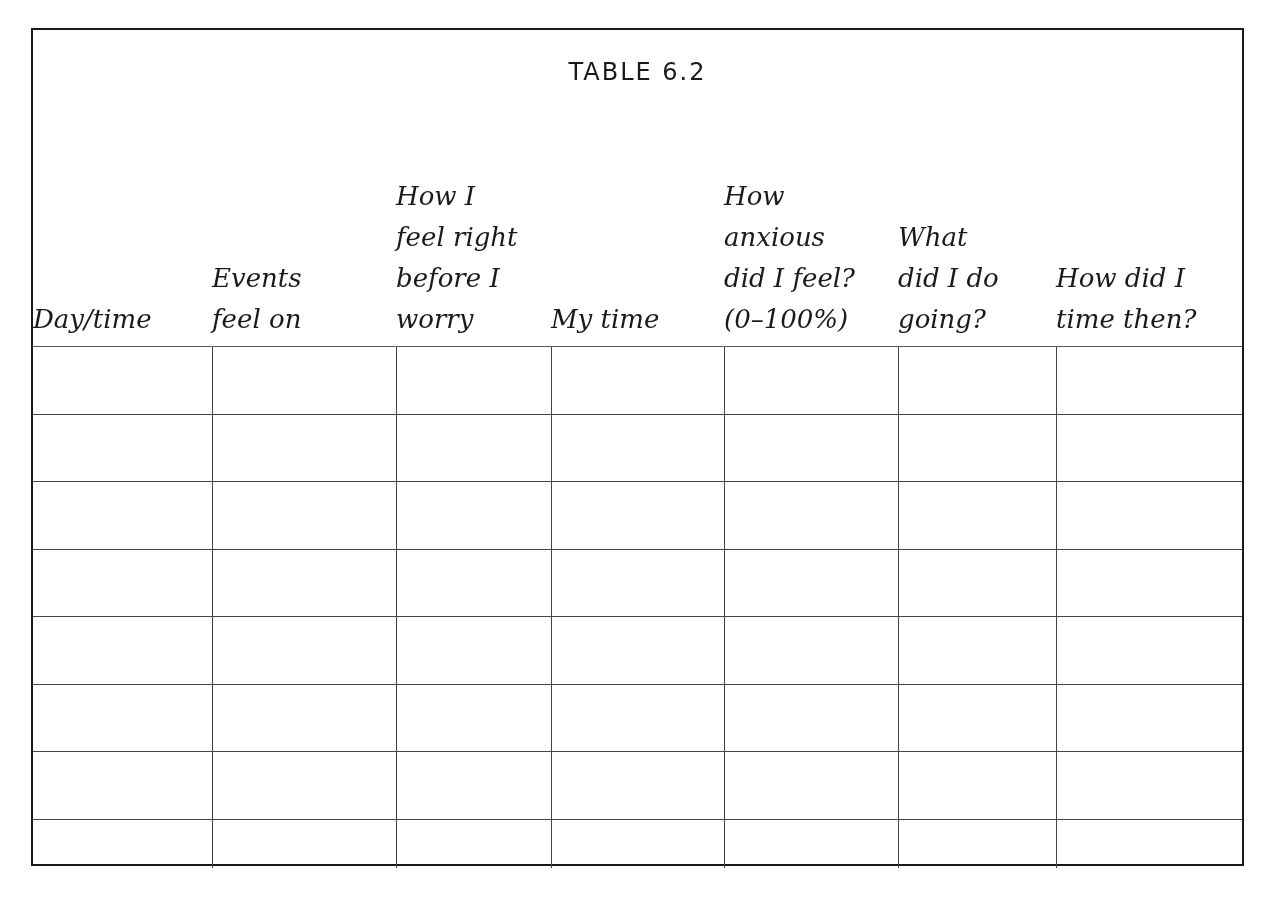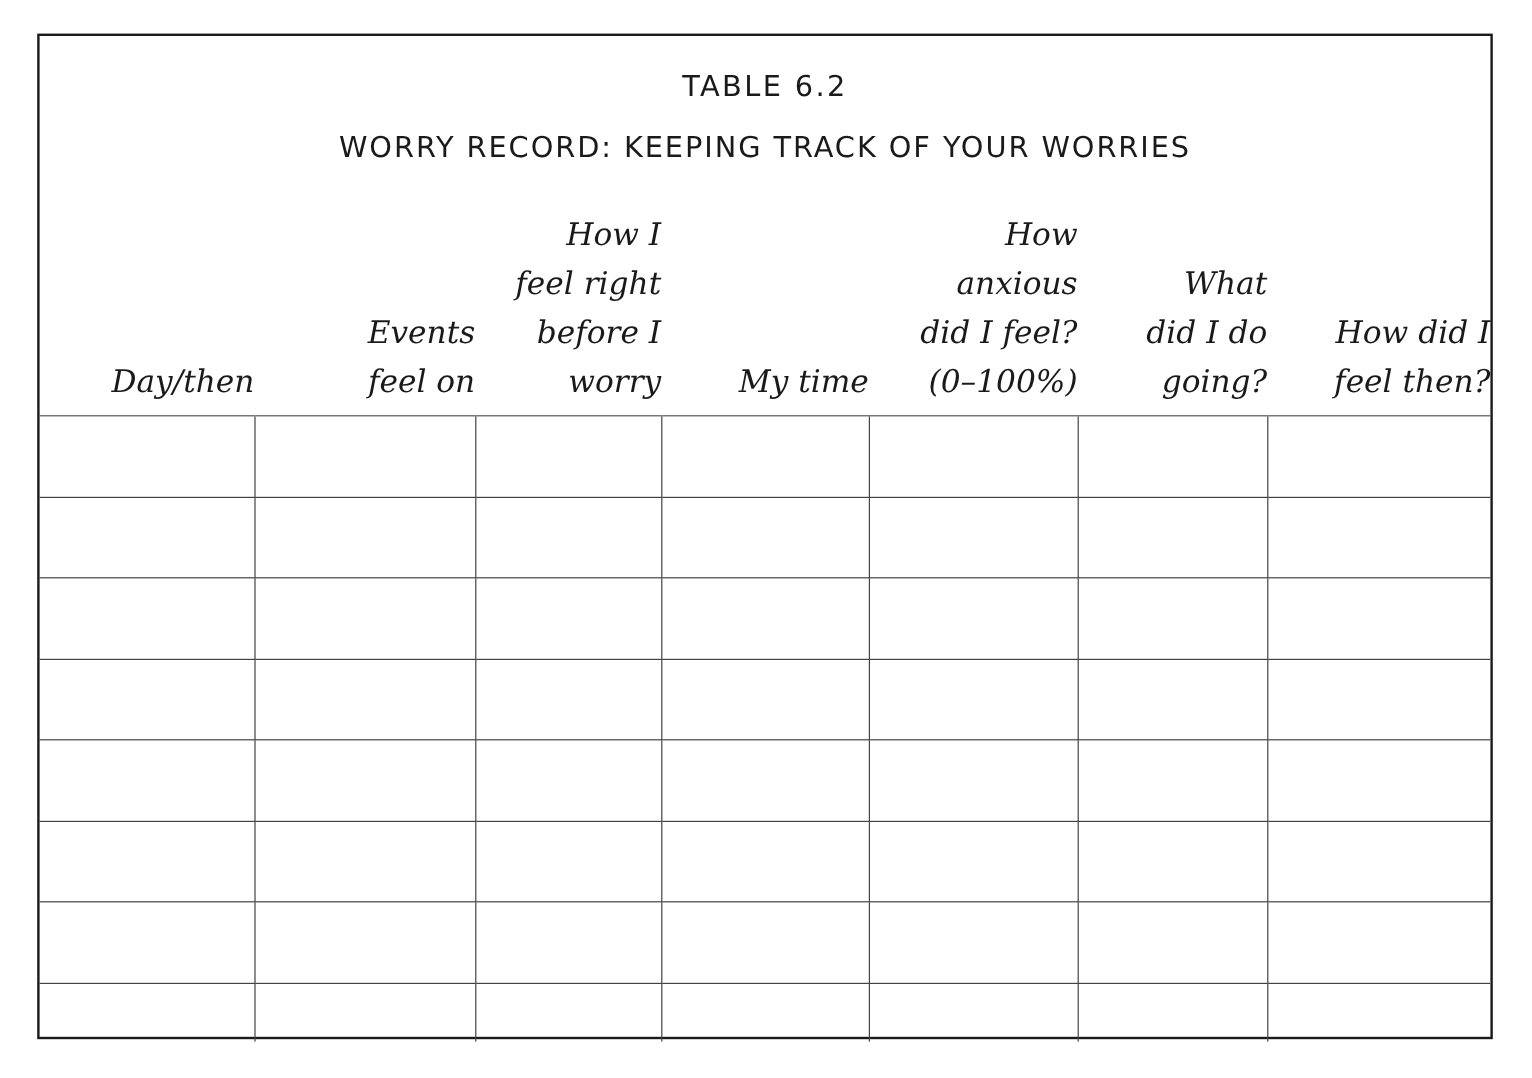--- a/index.html
+++ b/index.html
@@ -15,21 +15,21 @@
     }
     .cap-num { top:28px; font-size:24px; }
     .cap-title { top:79px; font-size:24px; letter-spacing:1.6px; }
     table.record {
       position:absolute; left:0; top:0; width:100%; height:100%;
       border-collapse:collapse; table-layout:fixed;
     }
     th.hdr {
       height:310px; vertical-align:bottom; padding:0 0 6px 0;
       font-family:"DejaVu Serif", serif; font-style:italic; font-weight:normal;
-      font-size:26px; line-height:41px; color:#1a1a1a; text-align:right;
+      font-size:26px; line-height:41px; color:#1a1a1a; text-align:left;
       border-bottom:1.5px solid #555;
     }
     th.hdr span { display:block; white-space:pre-line; }
     td.cell {
       border:1.5px solid #444; border-top-width:1.5px;
     }
     tr.r td.cell:first-child { border-left:none; }
     tr.r td.cell:last-child { border-right:none; }
     tr.r:last-child td.cell { border-bottom:none; }
     tr.r { height:67.5px; }
@@ -45,21 +45,21 @@
       <col style="width:184px">
       <col style="width:155px">
       <col style="width:173px">
       <col style="width:174px">
       <col style="width:158px">
       <col style="width:186px">
     </colgroup>
     <thead>
       <tr>
         <th class="hdr">
-            <span>Day/then</span>
+            <span>Day/time</span>
           </th>
         <th class="hdr">
             <span>Events
 feel on</span>
           </th>
         <th class="hdr">
             <span>How I
 feel right
 before I
 worry</span>
@@ -73,21 +73,21 @@
 did I feel?
 (0–100%)</span>
           </th>
         <th class="hdr">
             <span>What
 did I do
 going?</span>
           </th>
         <th class="hdr">
             <span>How did I
-feel then?</span>
+time then?</span>
           </th>
       </tr>
     </thead>
     <tbody id="rows-body">
         <tr class="r">
           <td class="cell"></td>
           <td class="cell"></td>
           <td class="cell"></td>
           <td class="cell"></td>
           <td class="cell"></td>
@@ -153,14 +153,13 @@
           <td class="cell"></td>
           <td class="cell"></td>
           <td class="cell"></td>
           <td class="cell"></td>
           <td class="cell"></td>
           <td class="cell"></td>
         </tr>
       </tbody>
   </table>
   <div class="caption cap-num">TABLE 6.2</div>
-  <div class="caption cap-title">WORRY RECORD: KEEPING TRACK OF YOUR WORRIES</div>
 </div>
 
 </body></html>

